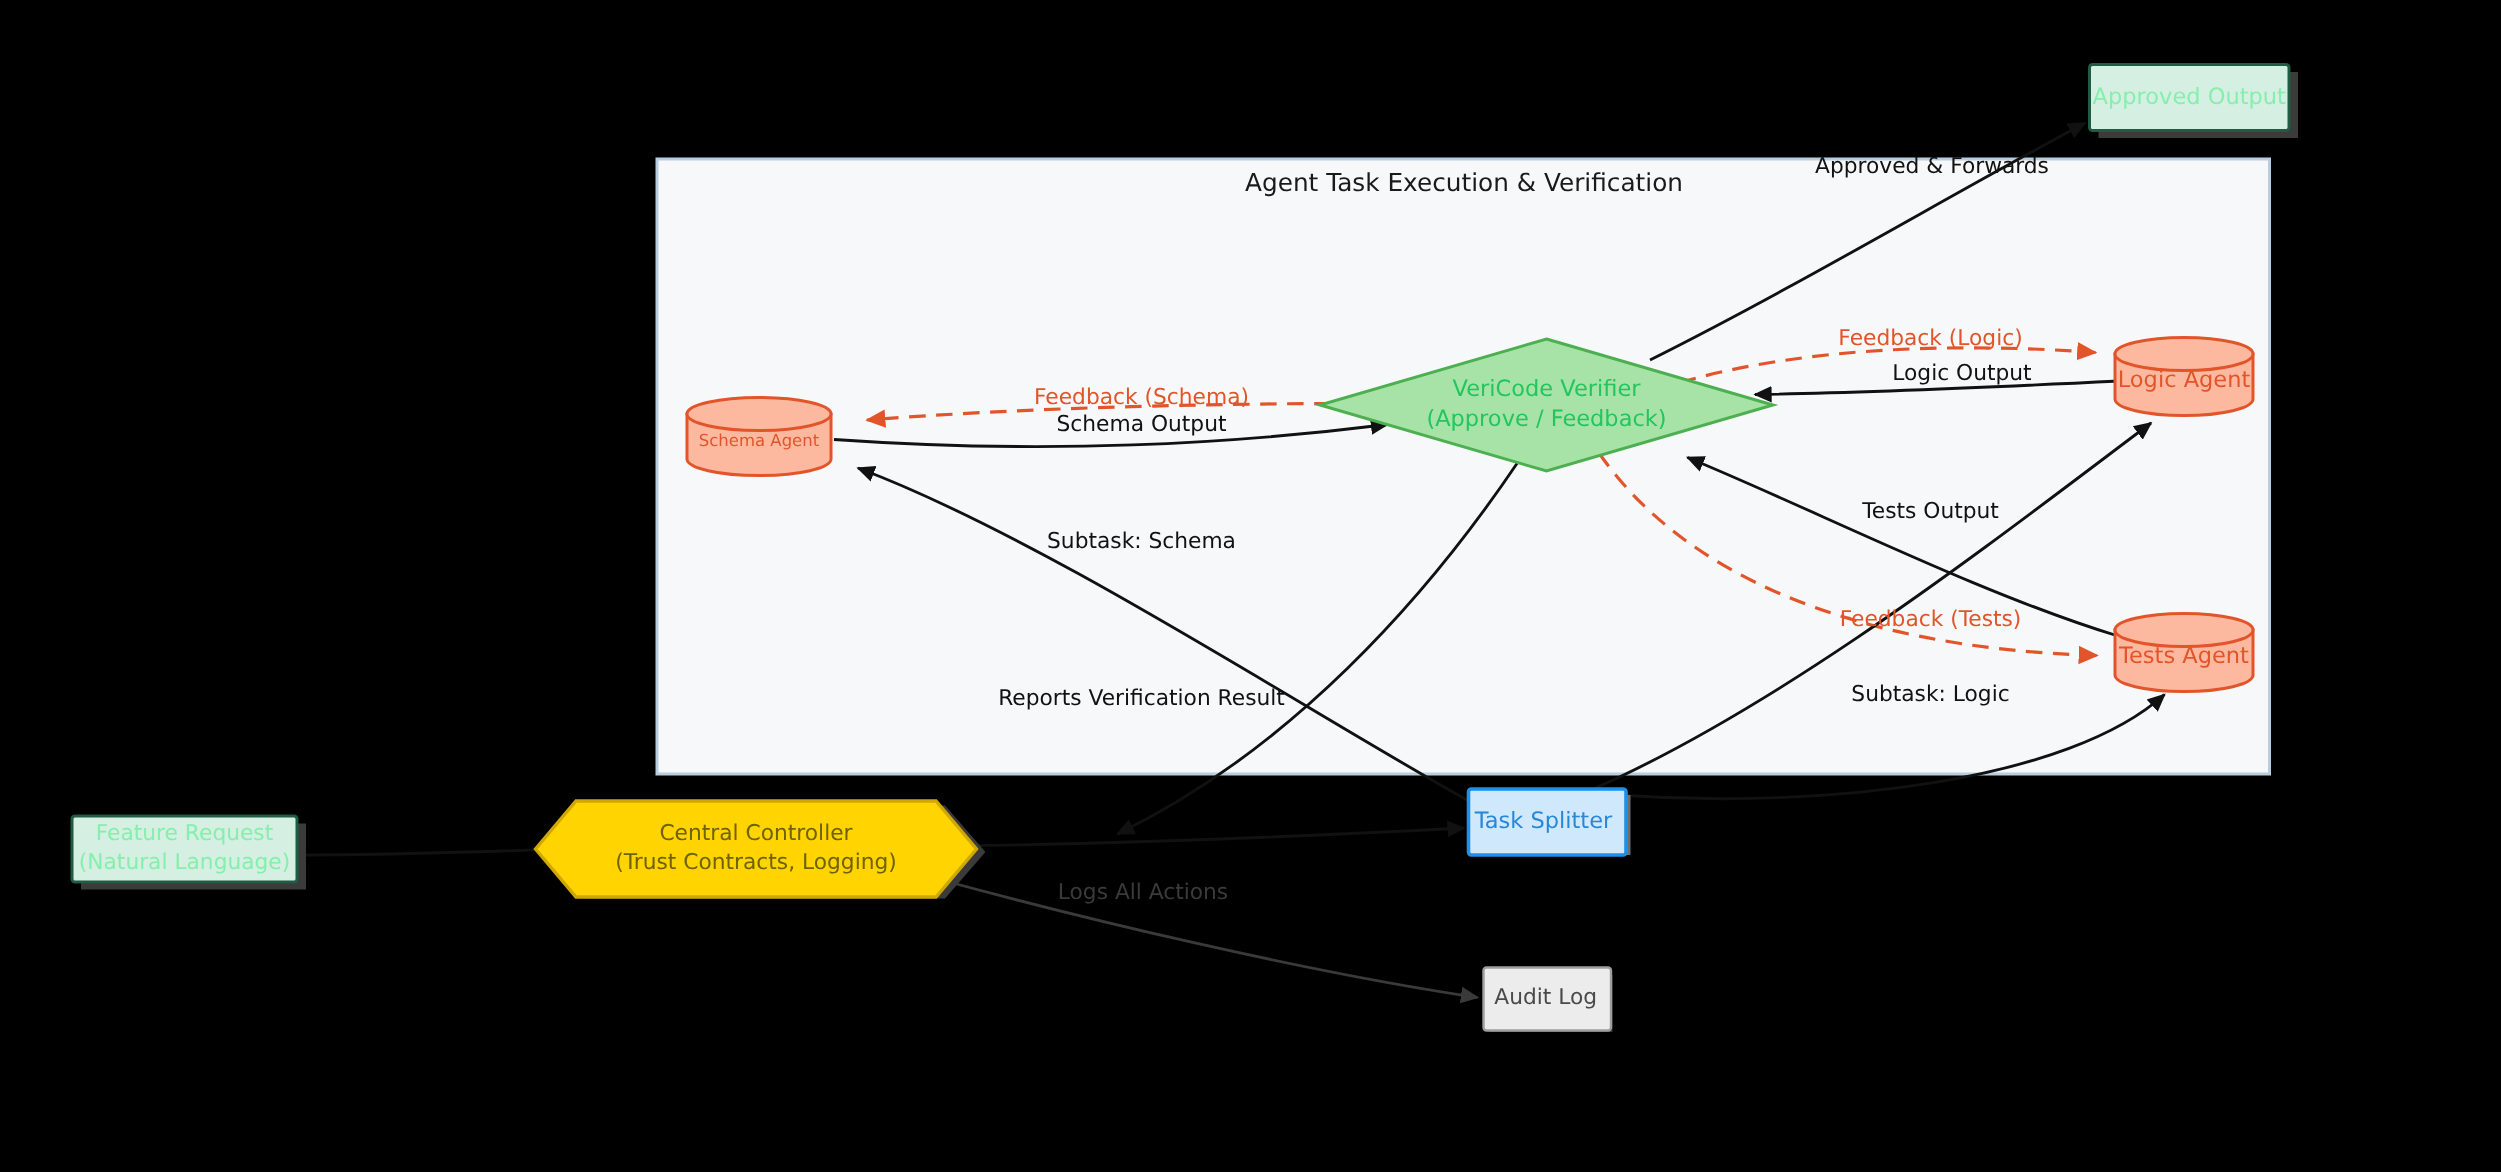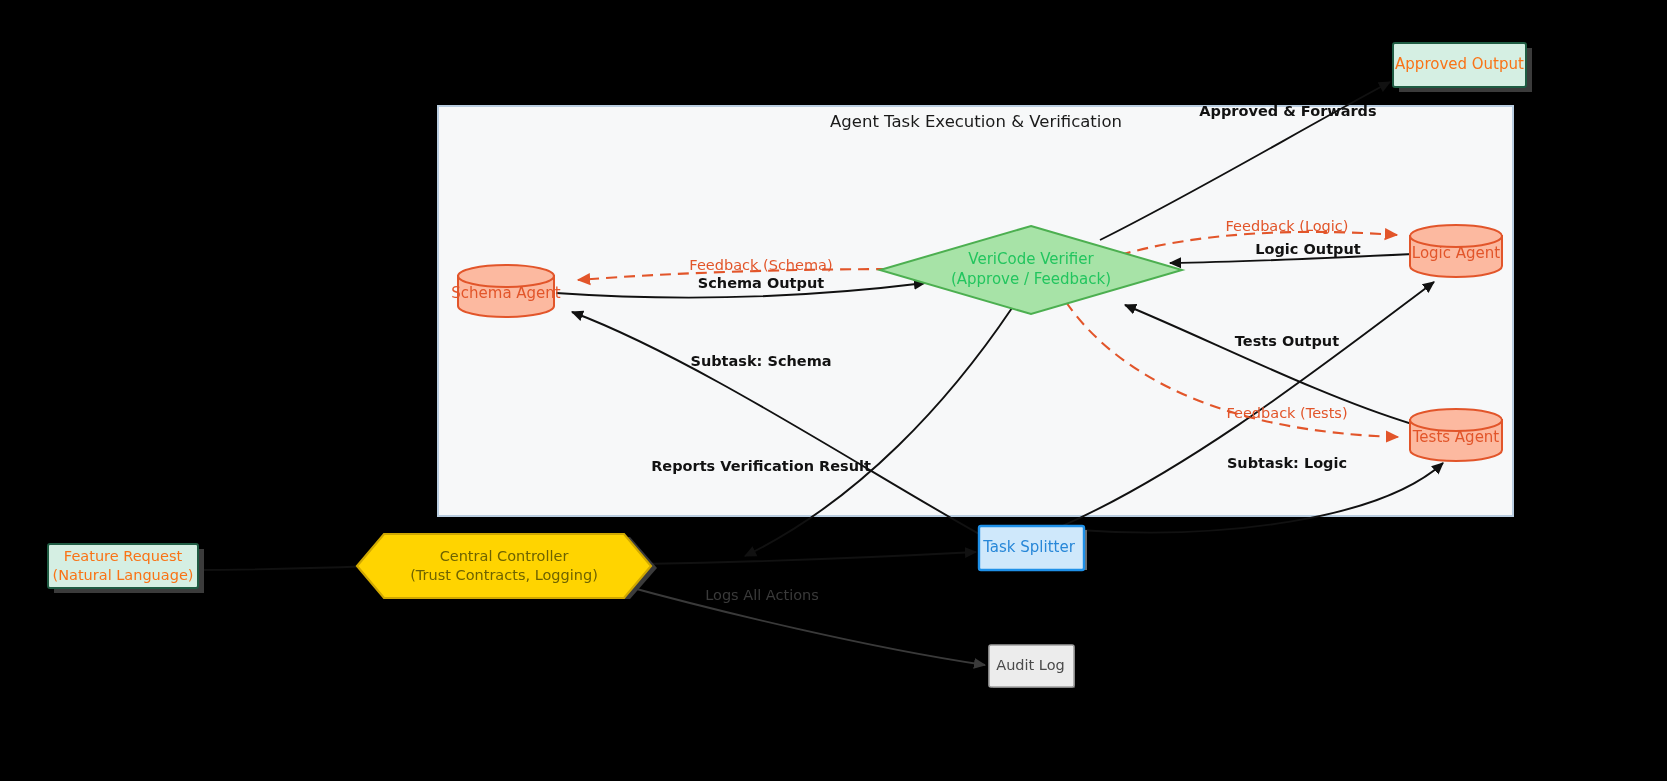--- a/index.html
+++ b/index.html
@@ -47,26 +47,26 @@
     pointer-events: none;
   }
   .edge-label.on-dark { color: #3a3a3a; }
   .subgraph-title {
     position: absolute;
     transform: translate(-50%, 0);
     font-size: 16.5px;
     color: #1a1a1a;
     white-space: nowrap;
   }
-  .lbl-black { color: #121212; font-weight: bold; }
+  .lbl-black { color: #121212; }
   .lbl-red   { color: #e2552a; }
   .lbl-green { color: #22c55e; }
   .lbl-blue  { color: #2787d8; }
   .lbl-gray  { color: #4a4a4a; }
-  .lbl-dark-green { color: #f97316; }
+  .lbl-dark-green { color: #86efac; }
   .lbl-yellow-txt { color: #6e6300; }
 </style>
 </head>
 <body>
 
 <div id="stage">
   <div id="diagram">
 
     <svg class="layer" viewBox="0 0 1667 781">
       <rect x="438" y="106" width="1075" height="410" fill="#f7f8f9" stroke="#b9cde0" stroke-width="2"></rect>
@@ -171,21 +171,21 @@
 
     <div class="node-label lbl-dark-green" style="left:48px; top:544px; width:150px; height:44px; font-size:14.5px;">
       <span>Feature Request</span>
       <span>(Natural Language)</span>
     </div>
 
     <div class="node-label lbl-blue" style="left:979px; top:526px; width:100px; height:44px; font-size:15px;">
       <span>Task Splitter</span>
     </div>
 
-    <div class="node-label lbl-red" style="left:458px; top:272px; width:96px; height:44px; font-size:15px;">
+    <div class="node-label lbl-red" style="left:458px; top:272px; width:96px; height:44px; font-size:11px;">
       <span>Schema Agent</span>
     </div>
 
     <div class="node-label lbl-red" style="left:1410px; top:232px; width:92px; height:44px; font-size:15px;">
       <span>Logic Agent</span>
     </div>
 
     <div class="node-label lbl-red" style="left:1410px; top:416px; width:92px; height:44px; font-size:15px;">
       <span>Tests Agent</span>
     </div>

